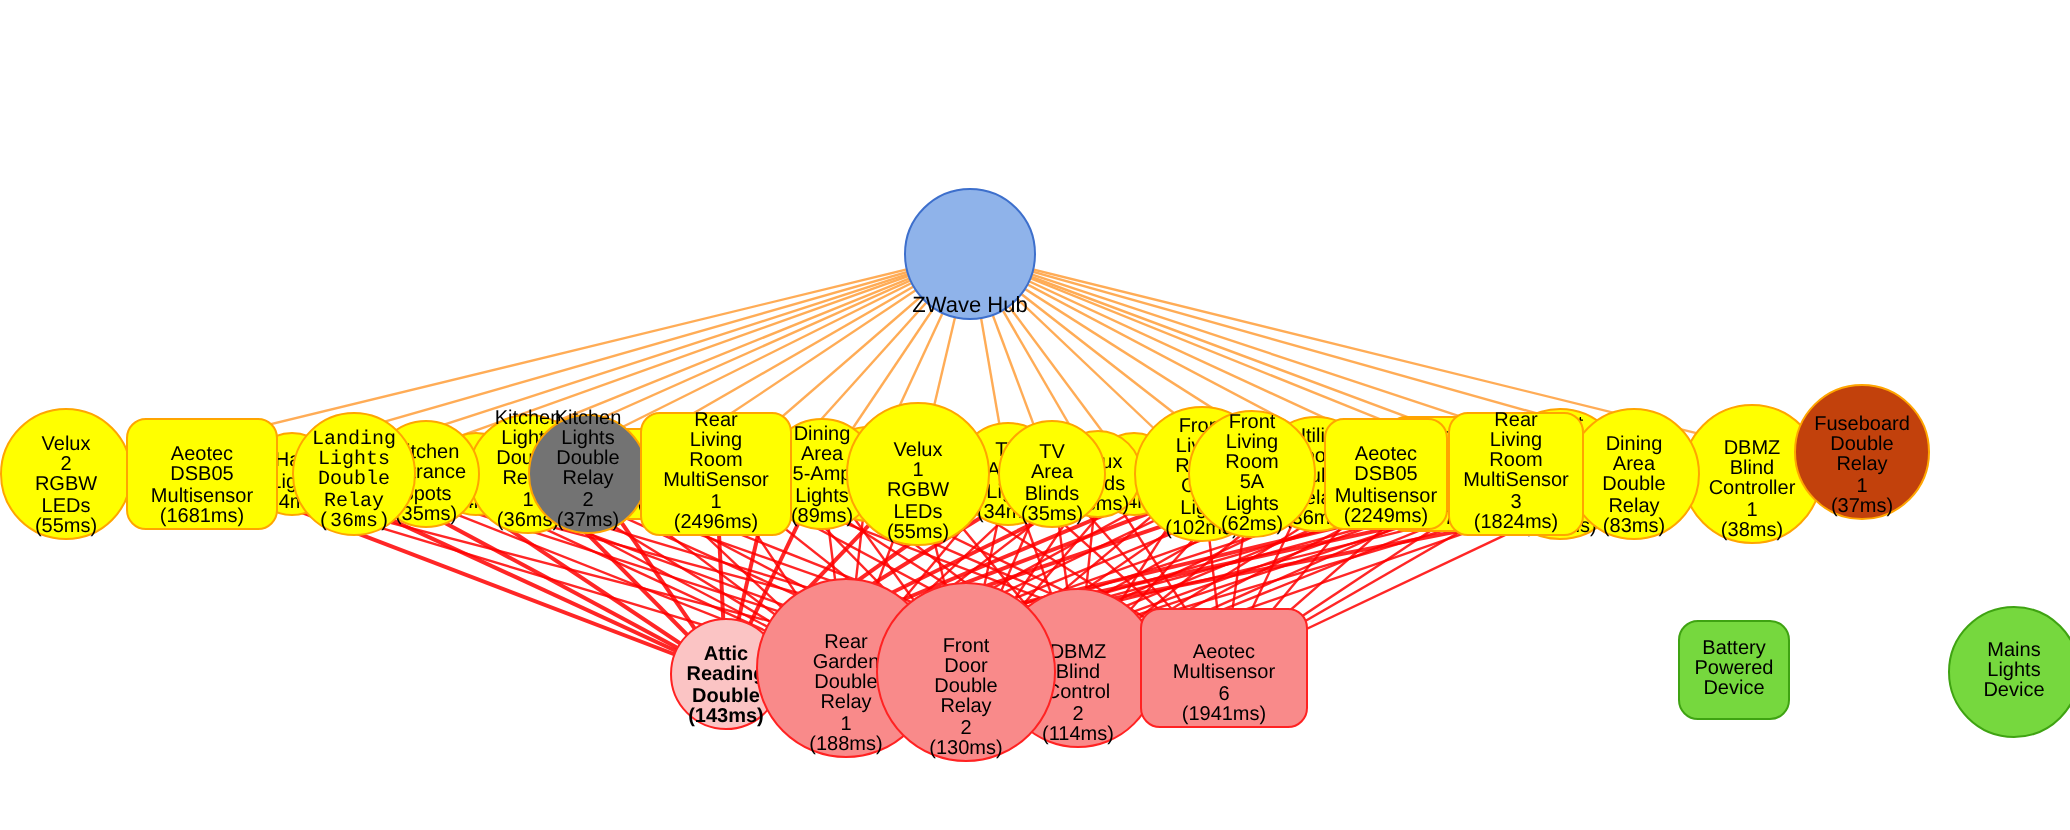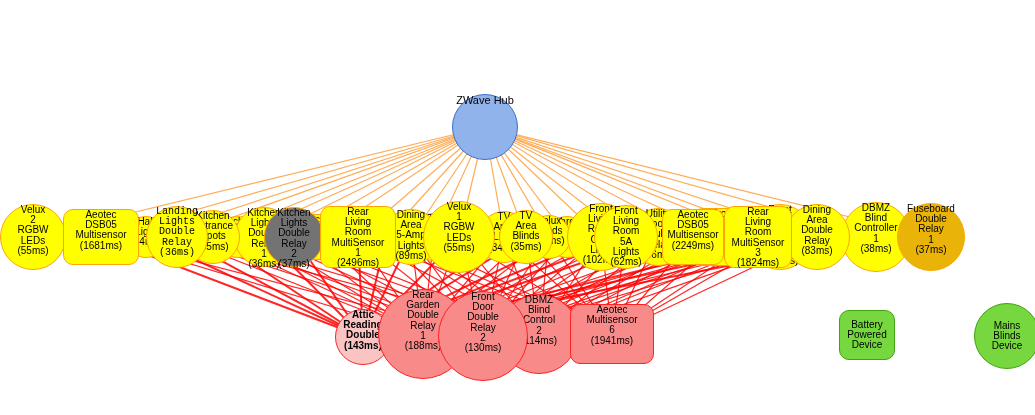--- a/index.html
+++ b/index.html
@@ -1,20 +1,20 @@
 <!DOCTYPE html>
 <html><head>
 <meta charset="utf-8">
 <style>
   html,body{margin:0;padding:0;background:#ffffff;}
   body{width:1035px;height:415px;position:relative;overflow:hidden;
        font-family:"Liberation Sans", sans-serif;}
   #stage{position:absolute;inset:0;width:1035px;height:415px;}
   #edge-layer{position:absolute;left:0;top:0;z-index:0;}
-  .node{position:absolute;display:flex;align-items:flex-start;justify-content:center;
+  .node{position:absolute;display:flex;align-items:flex-end;justify-content:center;
         box-sizing:border-box;cursor:pointer;}
   .node.circle{border-radius:50%;}
   .node.square{border-radius:10px;}
   .node-label{white-space:pre-line;text-align:center;font-size:10px;line-height:1.02;
               color:#000;pointer-events:none;}
   .node.hub .node-label{font-size:11px;}
   .node.bold .node-label{font-weight:bold;}
   .legend-item{position:absolute;display:flex;align-items:center;justify-content:center;
                box-sizing:border-box;}
 </style>
@@ -324,21 +324,21 @@
 Relay
 (83ms)</span>
     </div>
     <div class="node circle" style="left: 841px; top: 202px; width: 70px; height: 70px; background: rgb(255, 255, 0); border: 1.5px solid rgb(255, 165, 0); z-index: 6;">
       <span class="node-label">DBMZ
 Blind
 Controller
 1
 (38ms)</span>
     </div>
-    <div class="node circle" style="left: 897px; top: 203px; width: 68px; height: 68px; background: #eab308; border: 1.5px solid rgb(255, 165, 0); z-index: 6;">
+    <div class="node circle" style="left: 897px; top: 192px; width: 68px; height: 68px; background: #c2410c; border: 1.5px solid rgb(255, 165, 0); z-index: 6;">
       <span class="node-label">Fuseboard
 Double
 Relay
 1
 (37ms)</span>
     </div>
     <div class="node circle bold" style="left: 335px; top: 309px; width: 56px; height: 56px; background: rgb(251, 196, 196); border: 1.5px solid rgb(255, 34, 34); z-index: 9;">
       <span class="node-label">Attic
 Reading
 Double
@@ -373,16 +373,16 @@
 6
 (1941ms)</span>
     </div>
     <div class="node square legend-item" style="left: 839px; top: 310px; width: 56px; height: 50px; background: rgb(118, 216, 62); border: 1.5px solid rgb(63, 163, 18); z-index: 12; cursor: default;">
       <span class="node-label">Battery
 Powered
 Device</span>
     </div>
     <div class="node circle legend-item" style="left: 974px; top: 303px; width: 66px; height: 66px; background: rgb(118, 216, 62); border: 1.5px solid rgb(63, 163, 18); z-index: 12; cursor: default;">
       <span class="node-label">Mains
-Blinds
+Lights
 Device</span>
     </div>
   </div>
 
 </body></html>

